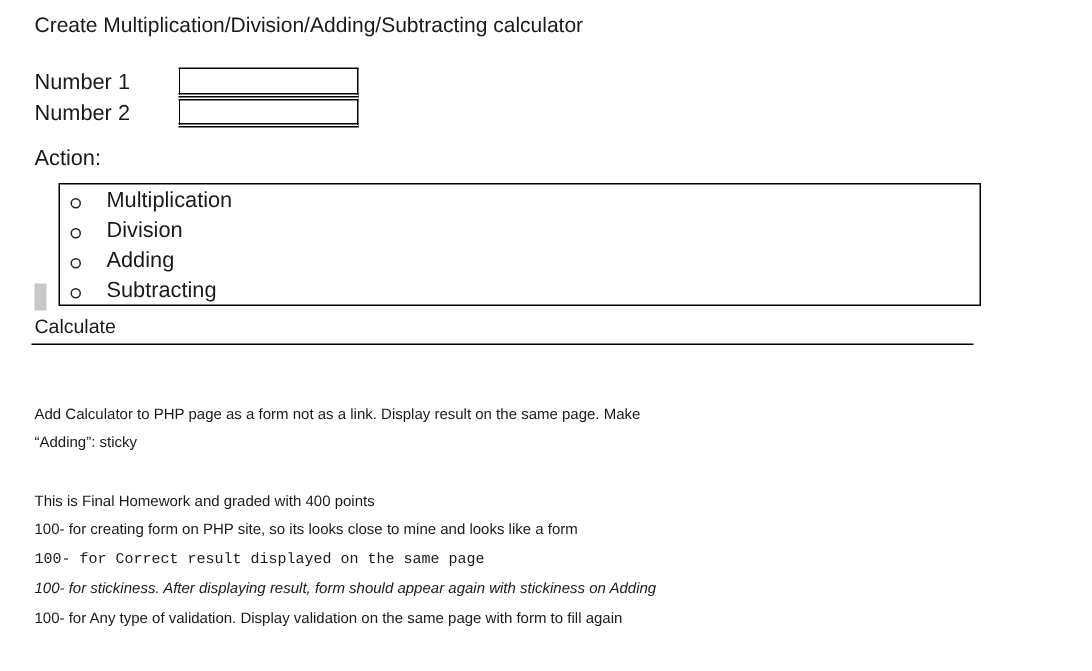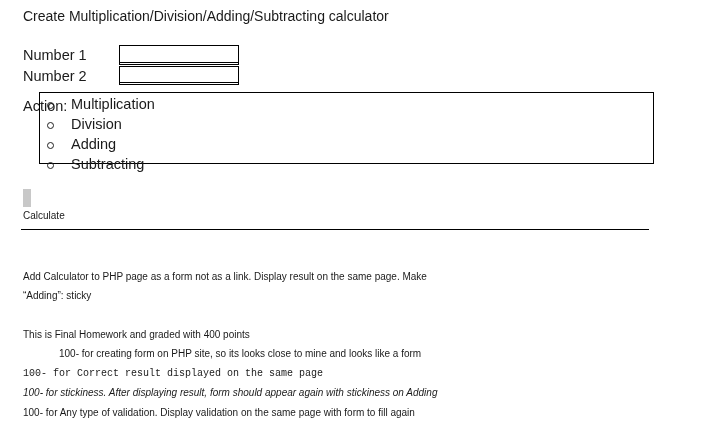--- a/index.html
+++ b/index.html
@@ -25,23 +25,23 @@
       width: 120px;
       height: 18px;
       border: 1px solid #000;
       background: #fff;
       box-sizing: border-box;
     }
     .input-box.dbl-bottom { border-bottom: 3px double #000; }
     .radio-box {
       position: absolute;
       left: 39px;
-      top: 92px;
+      top: 122px;
       width: 615px;
-      height: 72px;
+      height: 82px;
       border: 1px solid #000;
       box-sizing: border-box;
     }
     .radio-item {
       position: absolute;
       left: 0;
       height: 20px;
       display: flex;
       align-items: center;
       font-size: 14.5px;
@@ -65,21 +65,21 @@
       position: absolute;
       left: 23px;
       top: 189px;
       width: 8px;
       height: 18px;
       background: #c8c8c8;
     }
     .calc {
       left: 23px;
       top: 210px;
-      font-size: 10px;
+      font-size: 13px;
     }
     .hr {
       position: absolute;
       left: 21px;
       top: 229px;
       width: 628px;
       height: 0;
       border-top: 1px solid #000;
     }
     .para { left: 23px; font-size: 10px; }
@@ -118,16 +118,16 @@
 
 <div class="gray-bar"></div>
 
 <div class="abs calc">Calculate</div>
 <div class="hr"></div>
 
 <div class="abs para" style="top:271px;">Add Calculator to PHP page as a form not as a link. Display result on the same page. Make</div>
 <div class="abs para" style="top:290px;">“Adding”: sticky</div>
 
 <div class="abs para" style="top:329px;">This is Final Homework and graded with 400 points</div>
-<div class="abs para" style="top:348px;margin-left:36px;">100- for creating form on PHP site, so its looks close to mine and looks like a form</div>
+<div class="abs para" style="top:348px;">100- for creating form on PHP site, so its looks close to mine and looks like a form</div>
 <div class="abs para" style="top:368px;font-family:Liberation Mono, monospace;">100- for Correct result displayed on the same page</div>
 <div class="abs para" style="top:387px;font-style:italic;">100- for stickiness. After displaying result, form should appear again with stickiness on Adding</div>
 <div class="abs para" style="top:407px;">100- for Any type of validation. Display validation on the same page with form to fill again</div>
 
 </body></html>

